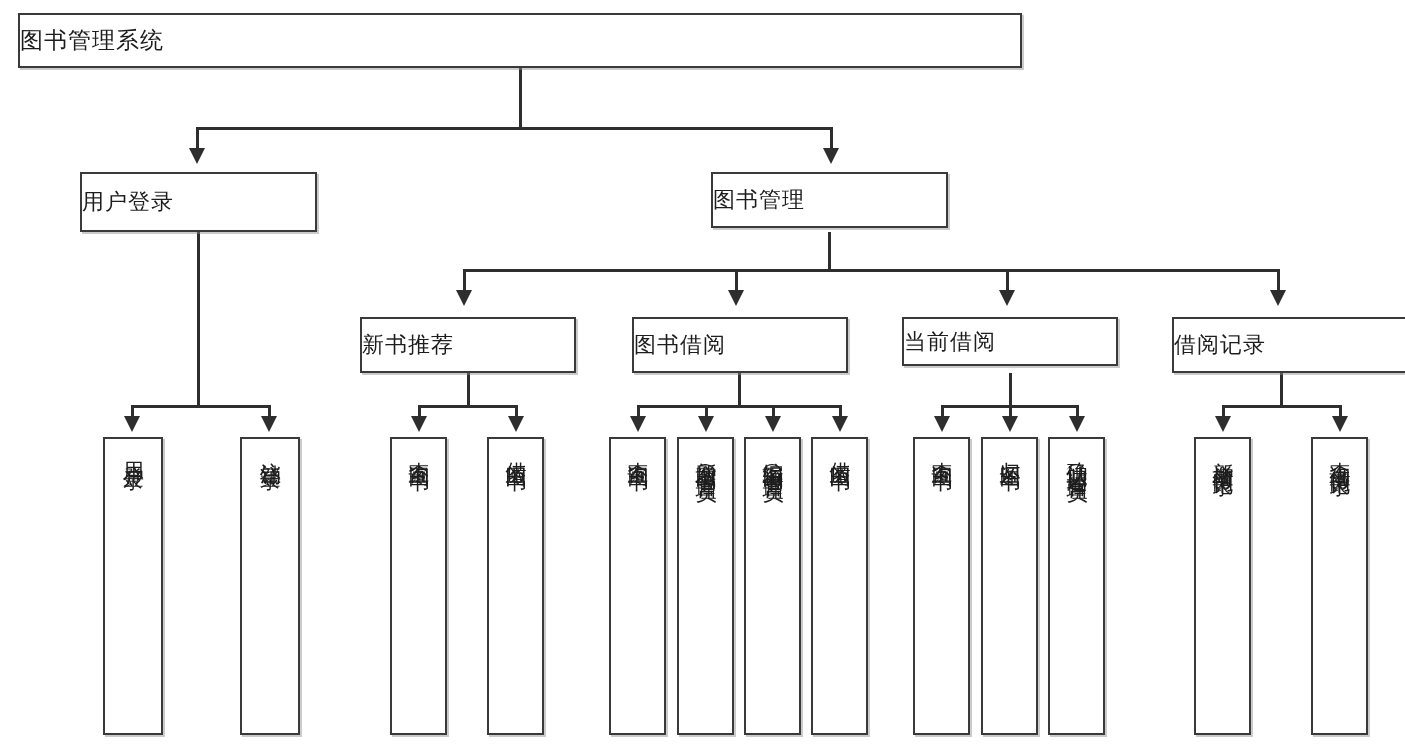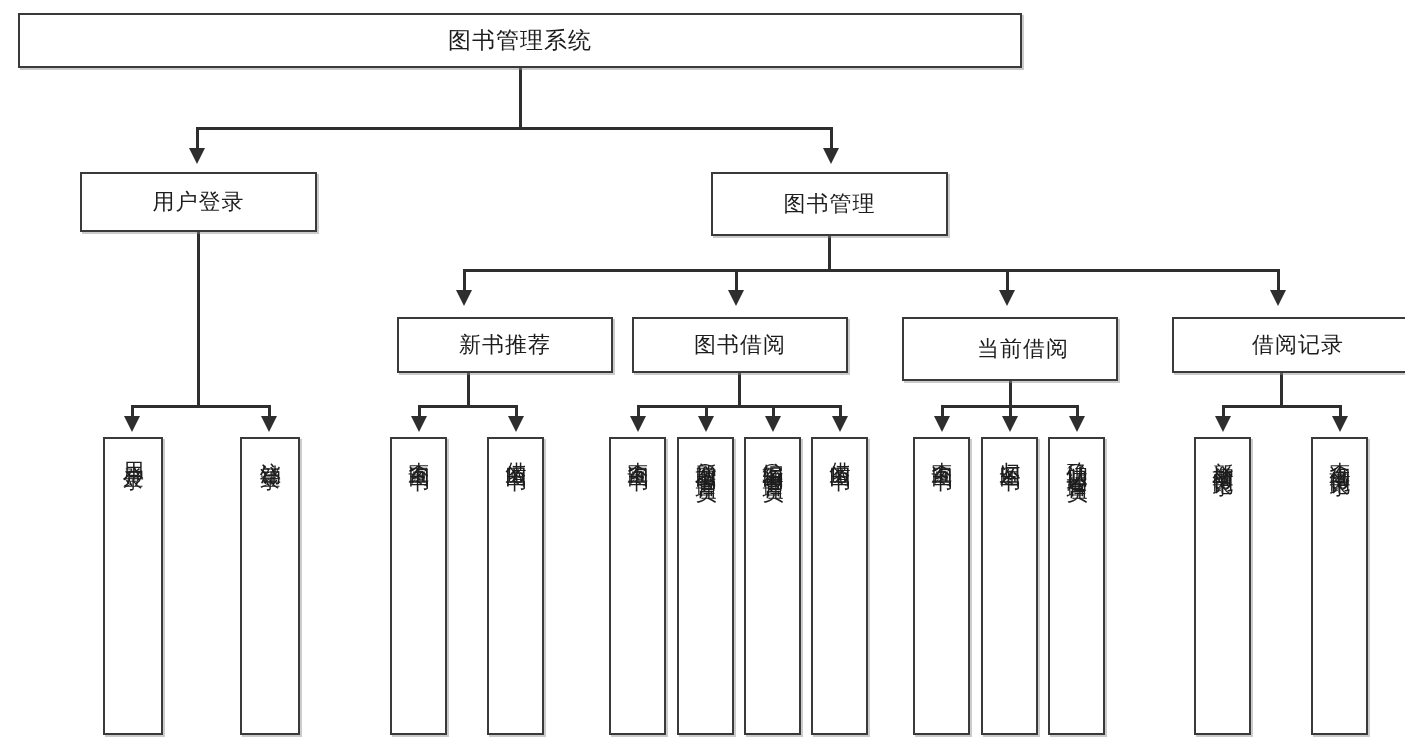--- a/index.html
+++ b/index.html
@@ -19,21 +19,21 @@
   }
   
   .node {
     position: absolute;
     box-sizing: border-box;
     background: #ffffff;
     border: 2px solid #3a3a3a;
     box-shadow: 2px 2px 0 rgba(140,140,140,0.45);
     display: flex;
     align-items: center;
-    justify-content: center;
+    justify-content: flex-start;
     color: #1d1d1d;
   }
   .node .label {
     font-size: 22px;
     line-height: 1.18;
     letter-spacing: 1px;
     white-space: nowrap;
   }
   
   .node.horiz .label {
@@ -147,31 +147,31 @@
   <div class="arrow" style="left:1215px; top:416px;"></div>
   <div class="arrow" style="left:1332px; top:416px;"></div>
 
   <div class="node horiz root" style="left:18px; top:13px; width:1004px; height:55px;">
     <span class="label">图书管理系统</span>
   </div>
 
   <div class="node horiz" style="left:80px; top:172px; width:237px; height:60px;">
     <span class="label">用户登录</span>
   </div>
-  <div class="node horiz" style="left:711px; top:172px; width:237px; height:64px;">
+  <div class="node horiz" style="left:711px; top:172px; width:237px; height:56px;">
     <span class="label">图书管理</span>
   </div>
 
-  <div class="node horiz" style="left:360px; top:317px; width:216px; height:56px;margin-left:37px;">
+  <div class="node horiz" style="left:360px; top:317px; width:216px; height:56px;">
     <span class="label">新书推荐</span>
   </div>
   <div class="node horiz" style="left:632px; top:317px; width:216px; height:56px;">
     <span class="label">图书借阅</span>
   </div>
-  <div class="node horiz" style="left:902px; top:317px; width:216px; height:64px;padding-left:26px;">
+  <div class="node horiz" style="left:902px; top:317px; width:216px; height:49px;">
     <span class="label">当前借阅</span>
   </div>
   <div class="node horiz" style="left:1172px; top:317px; width:252px; height:56px;">
     <span class="label">借阅记录</span>
   </div>
 
   <div class="node vert" style="left:103px; top:437px; width:60px; height:298px;">
     <span class="label">用户登录</span>
   </div>
   <div class="node vert" style="left:240px; top:437px; width:60px; height:298px;">

